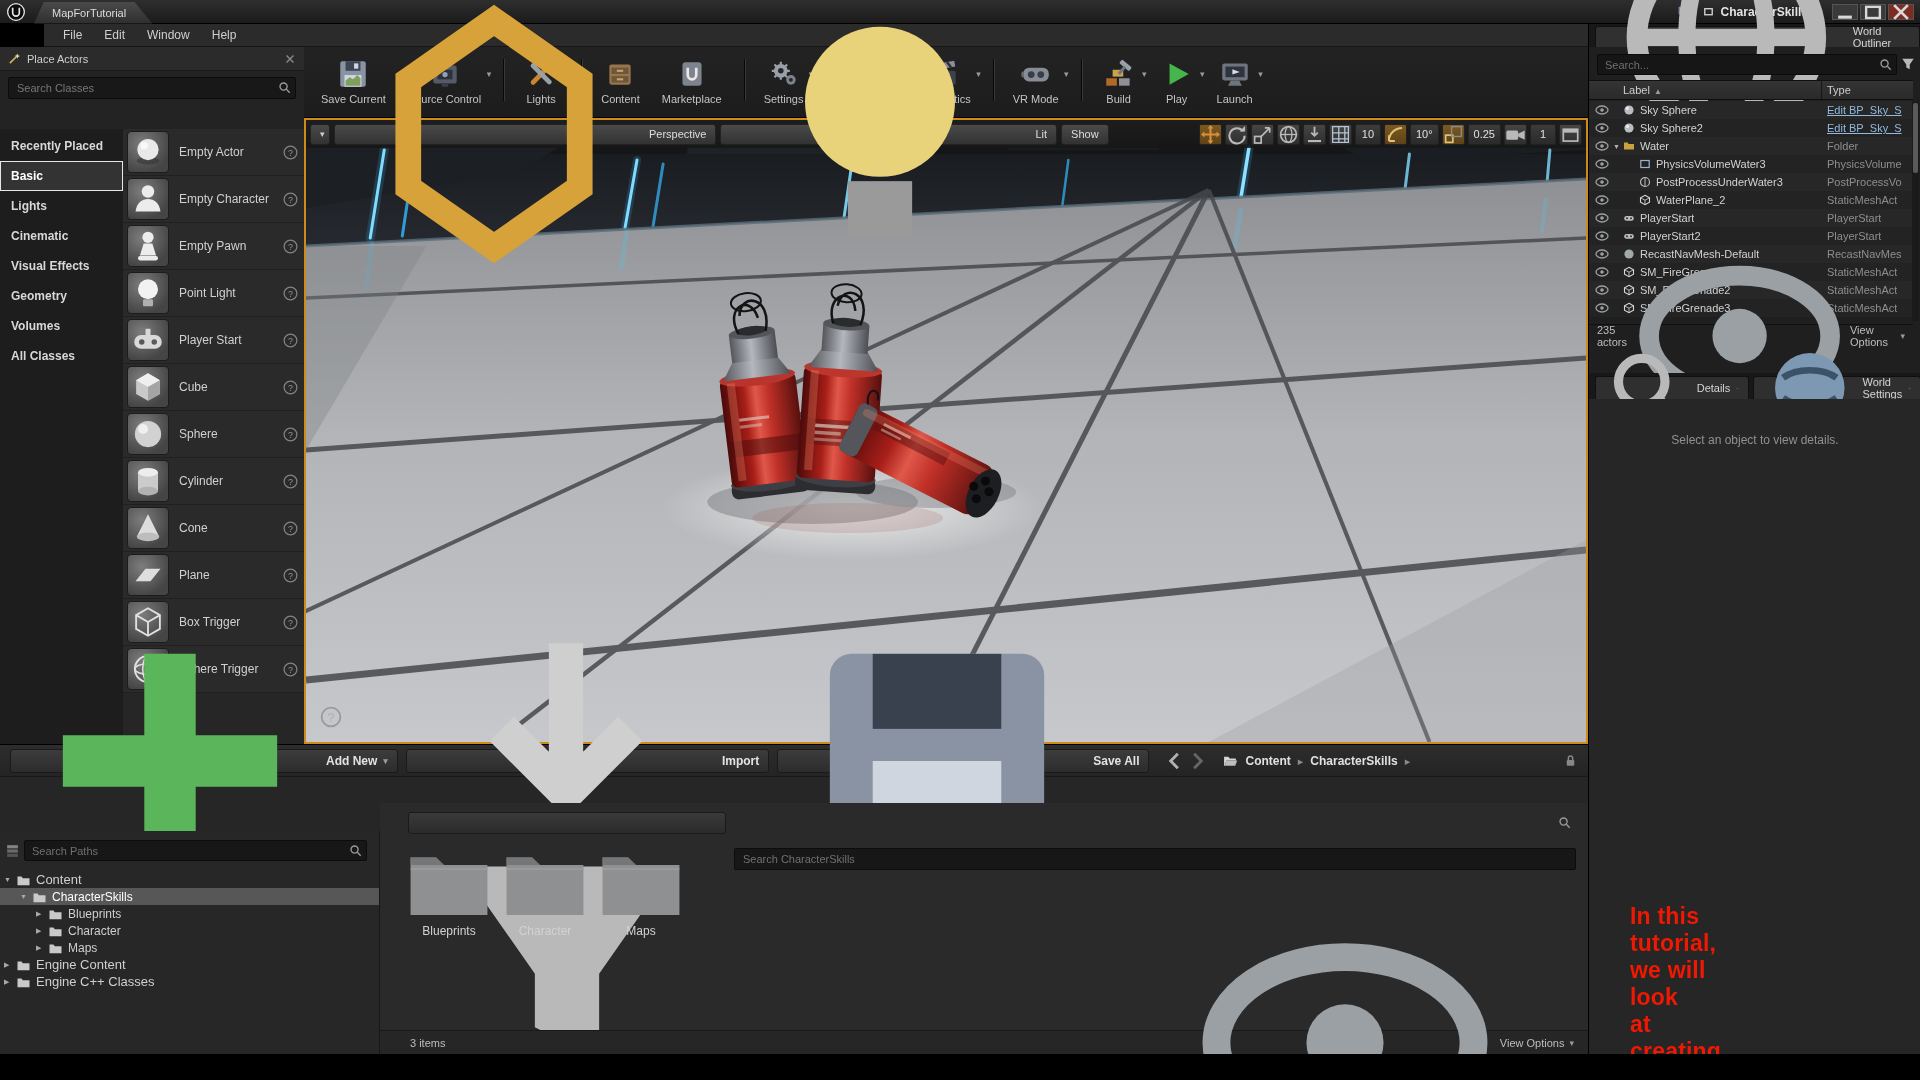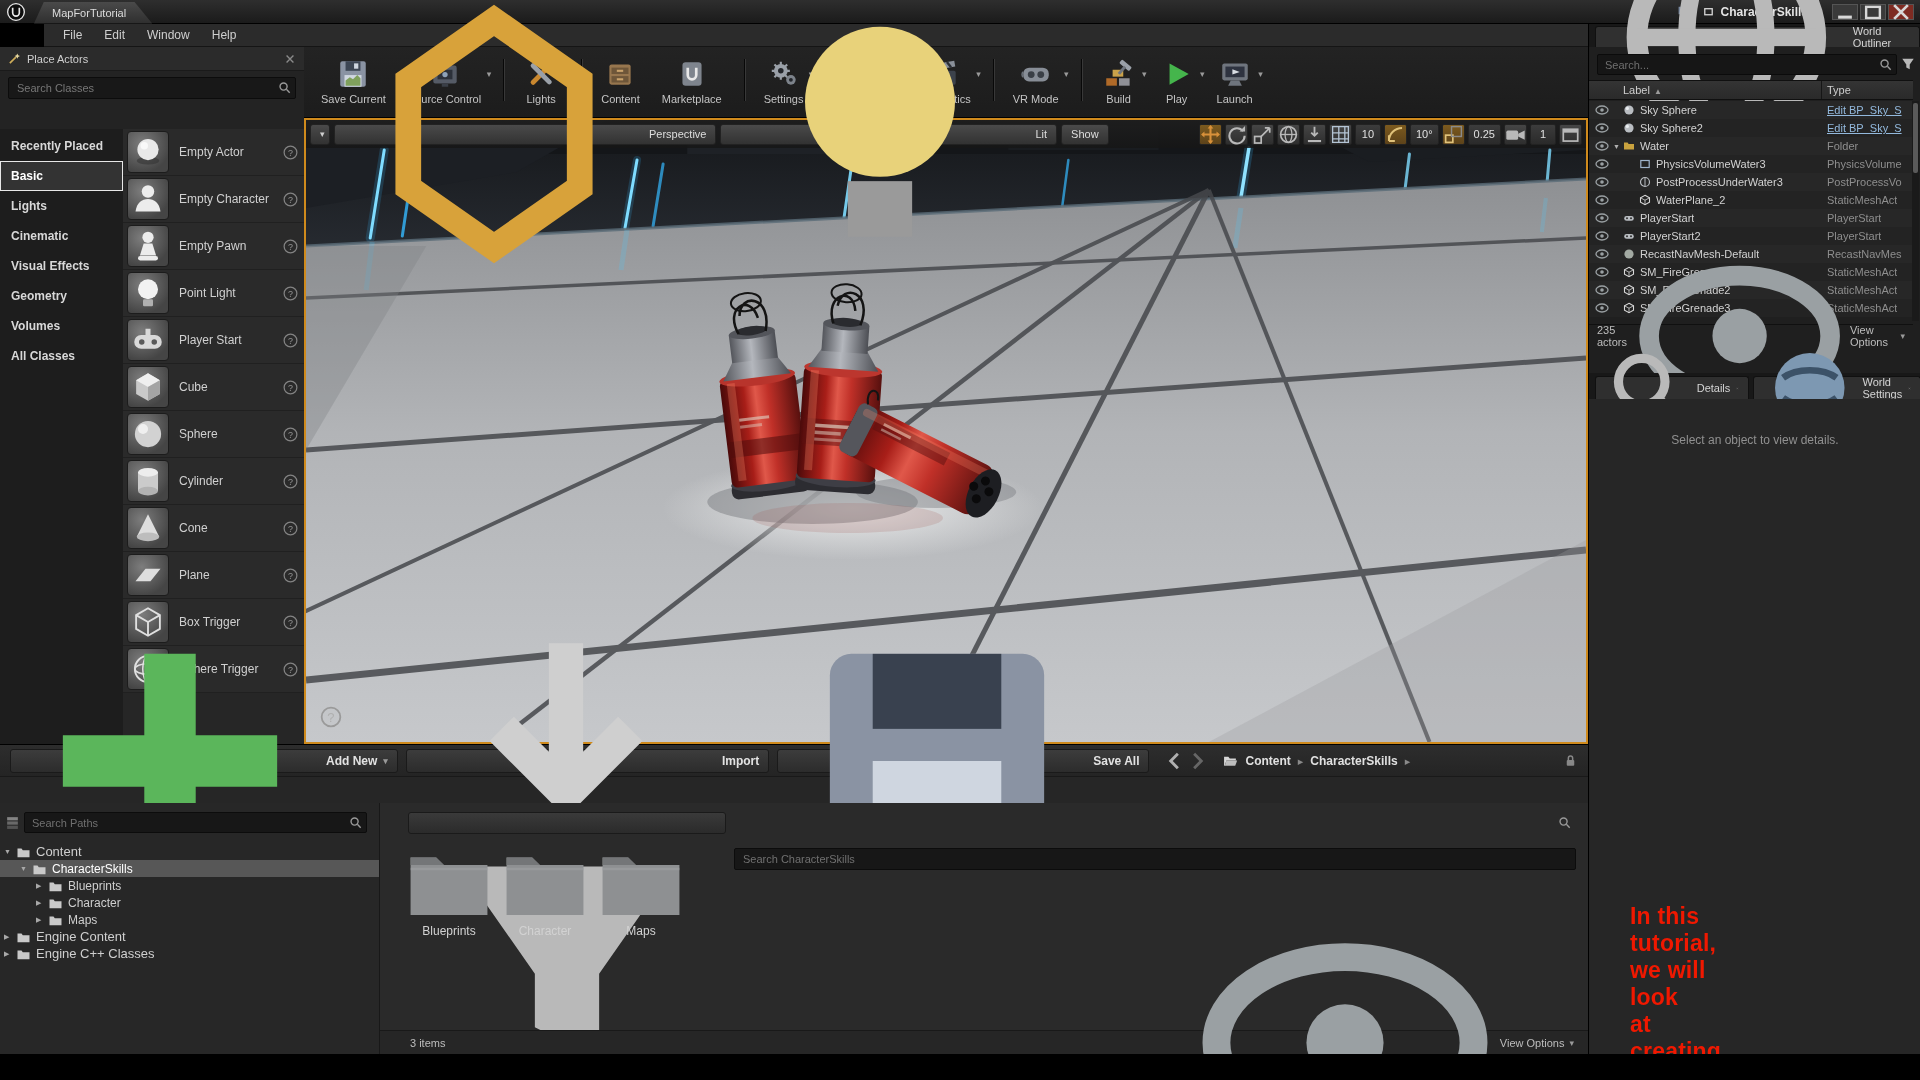--- a/index.html
+++ b/index.html
@@ -168,21 +168,21 @@
   .cb-tbtn.caret::after { content:"▾"; font-size:9px; color:#9a9a9a; }
   .cb-nav { display:flex; align-items:center; gap:2px; margin-left:8px; }
   .cb-nav .nbtn { width:20px; height:20px; display:flex; align-items:center; justify-content:center; }
   .cb-nav svg { width:12px; height:12px; }
   .crumbs { display:flex; align-items:center; gap:7px; margin-left:8px; font-size:12px; }
   .crumb { color:#e0e0e0; font-weight:bold; }
   .crumb-sep::before { content:"▸"; color:#8a8a8a; font-size:11px; }
   .crumb-folder { width:15px; height:13px; }
   .cb-lock { margin-left:auto; width:15px; height:15px; opacity:.8; }
   .cb-cols { position:absolute; left:0; top:58px; right:0; bottom:0; display:flex; }
-  .cb-sources { width:380px; background:#272727; border-right:1px solid #181818; position:relative; }
+  .cb-sources { width:380px; background:#272727; border-right:1px solid #181818; position:relative;margin-top:28px; }
   .src-search { position:absolute; left:24px; top:9px; right:12px; height:21px; }
   .src-search input { width:100%; height:100%; background:#171717; border:1px solid #0c0c0c;
     border-radius:2px; color:#aaa; font-size:11px; padding:0 20px 0 7px; font-family:inherit; }
   .src-search input::placeholder { color:#707070; }
   .src-toggle { position:absolute; left:5px; top:12px; width:15px; height:15px; opacity:.8; }
   .cb-tree { position:absolute; left:0; top:40px; right:0; }
   .tree-row { height:17px; display:flex; align-items:center; font-size:12px; color:#cfcfcf; padding-left:4px; }
   .tree-row.selected { background:#575757; color:#fff; }
   .tree-row.root { font-size:13px; }
   .t-ind[data-level="0"] { width:0; }

